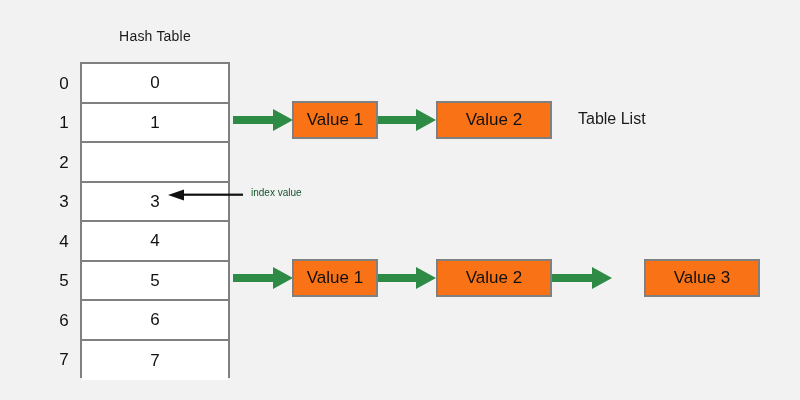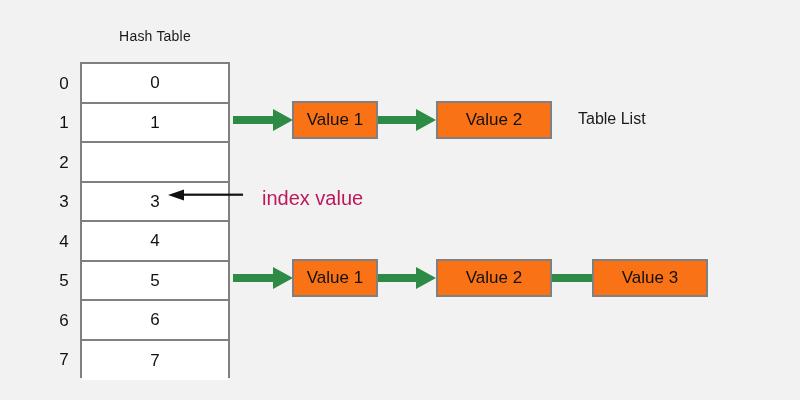--- a/index.html
+++ b/index.html
@@ -106,24 +106,24 @@
   #index-callout-arrow {
     position: absolute;
     left: 168px;
     top: 188px;
     width: 75px;
     height: 14px;
   }
   #index-callout-arrow svg { display: block; }
   #index-callout-label {
     position: absolute;
-    left: 262px;
+    left: 251px;
     top: 187px;
-    font-size: 20px;
-    color: #be185d;
+    font-size: 10px;
+    color: #14532d;
     white-space: nowrap;
   }
 </style>
 </head>
 <body>
 
 <div id="stage">
 
   <div id="hash-table-title">Hash Table</div>
 
@@ -221,17 +221,17 @@
   <div class="node-box" style="left:436px; top:259px; width:116px;">
     <span>Value 2</span>
   </div>
 
   <div class="green-arrow" style="left:552px; top:267px; width:60px;">
     <svg width="60" height="22" viewBox="0 0 60 22">
       <path d="M0 7 L40 7 L40 0 L60 11 L40 22 L40 15 L0 15 Z" fill="#2e8b45"></path>
     </svg>
   </div>
 
-  <div class="node-box" style="left:592px; top:259px; width:116px;">
+  <div class="node-box" style="left:644px; top:259px; width:116px;">
     <span>Value 3</span>
   </div>
 
 </div>
 
 </body></html>

